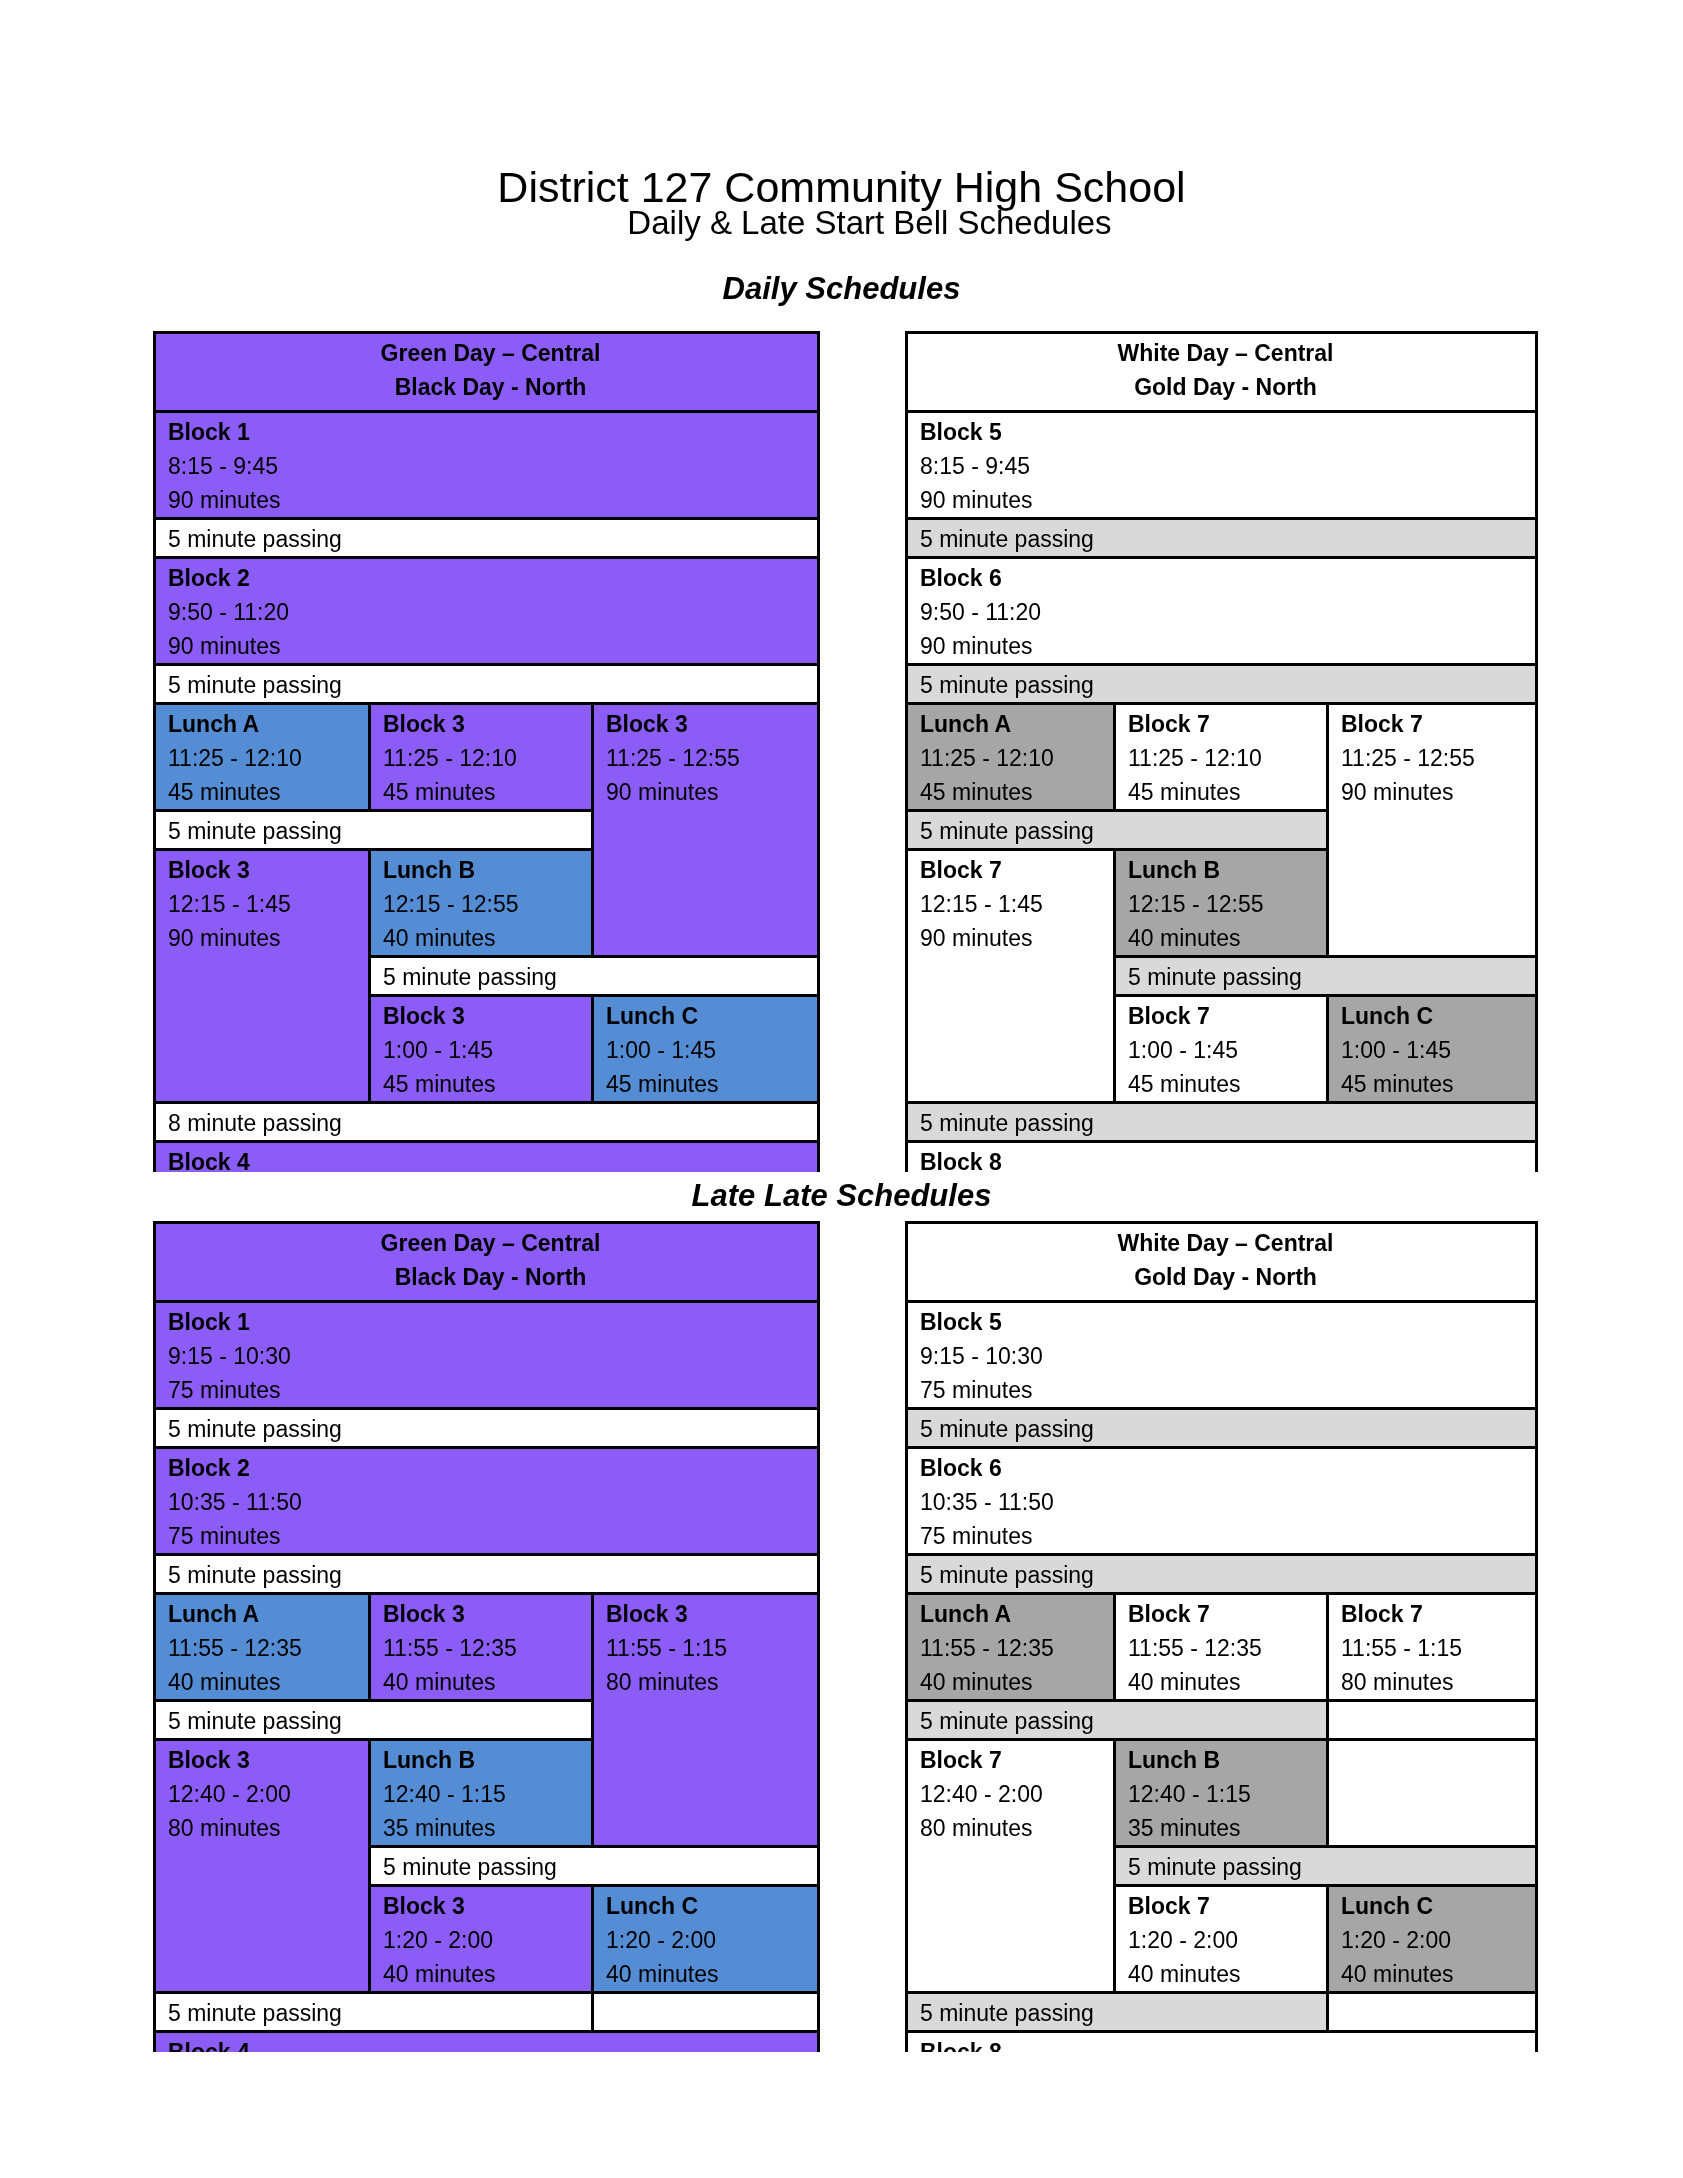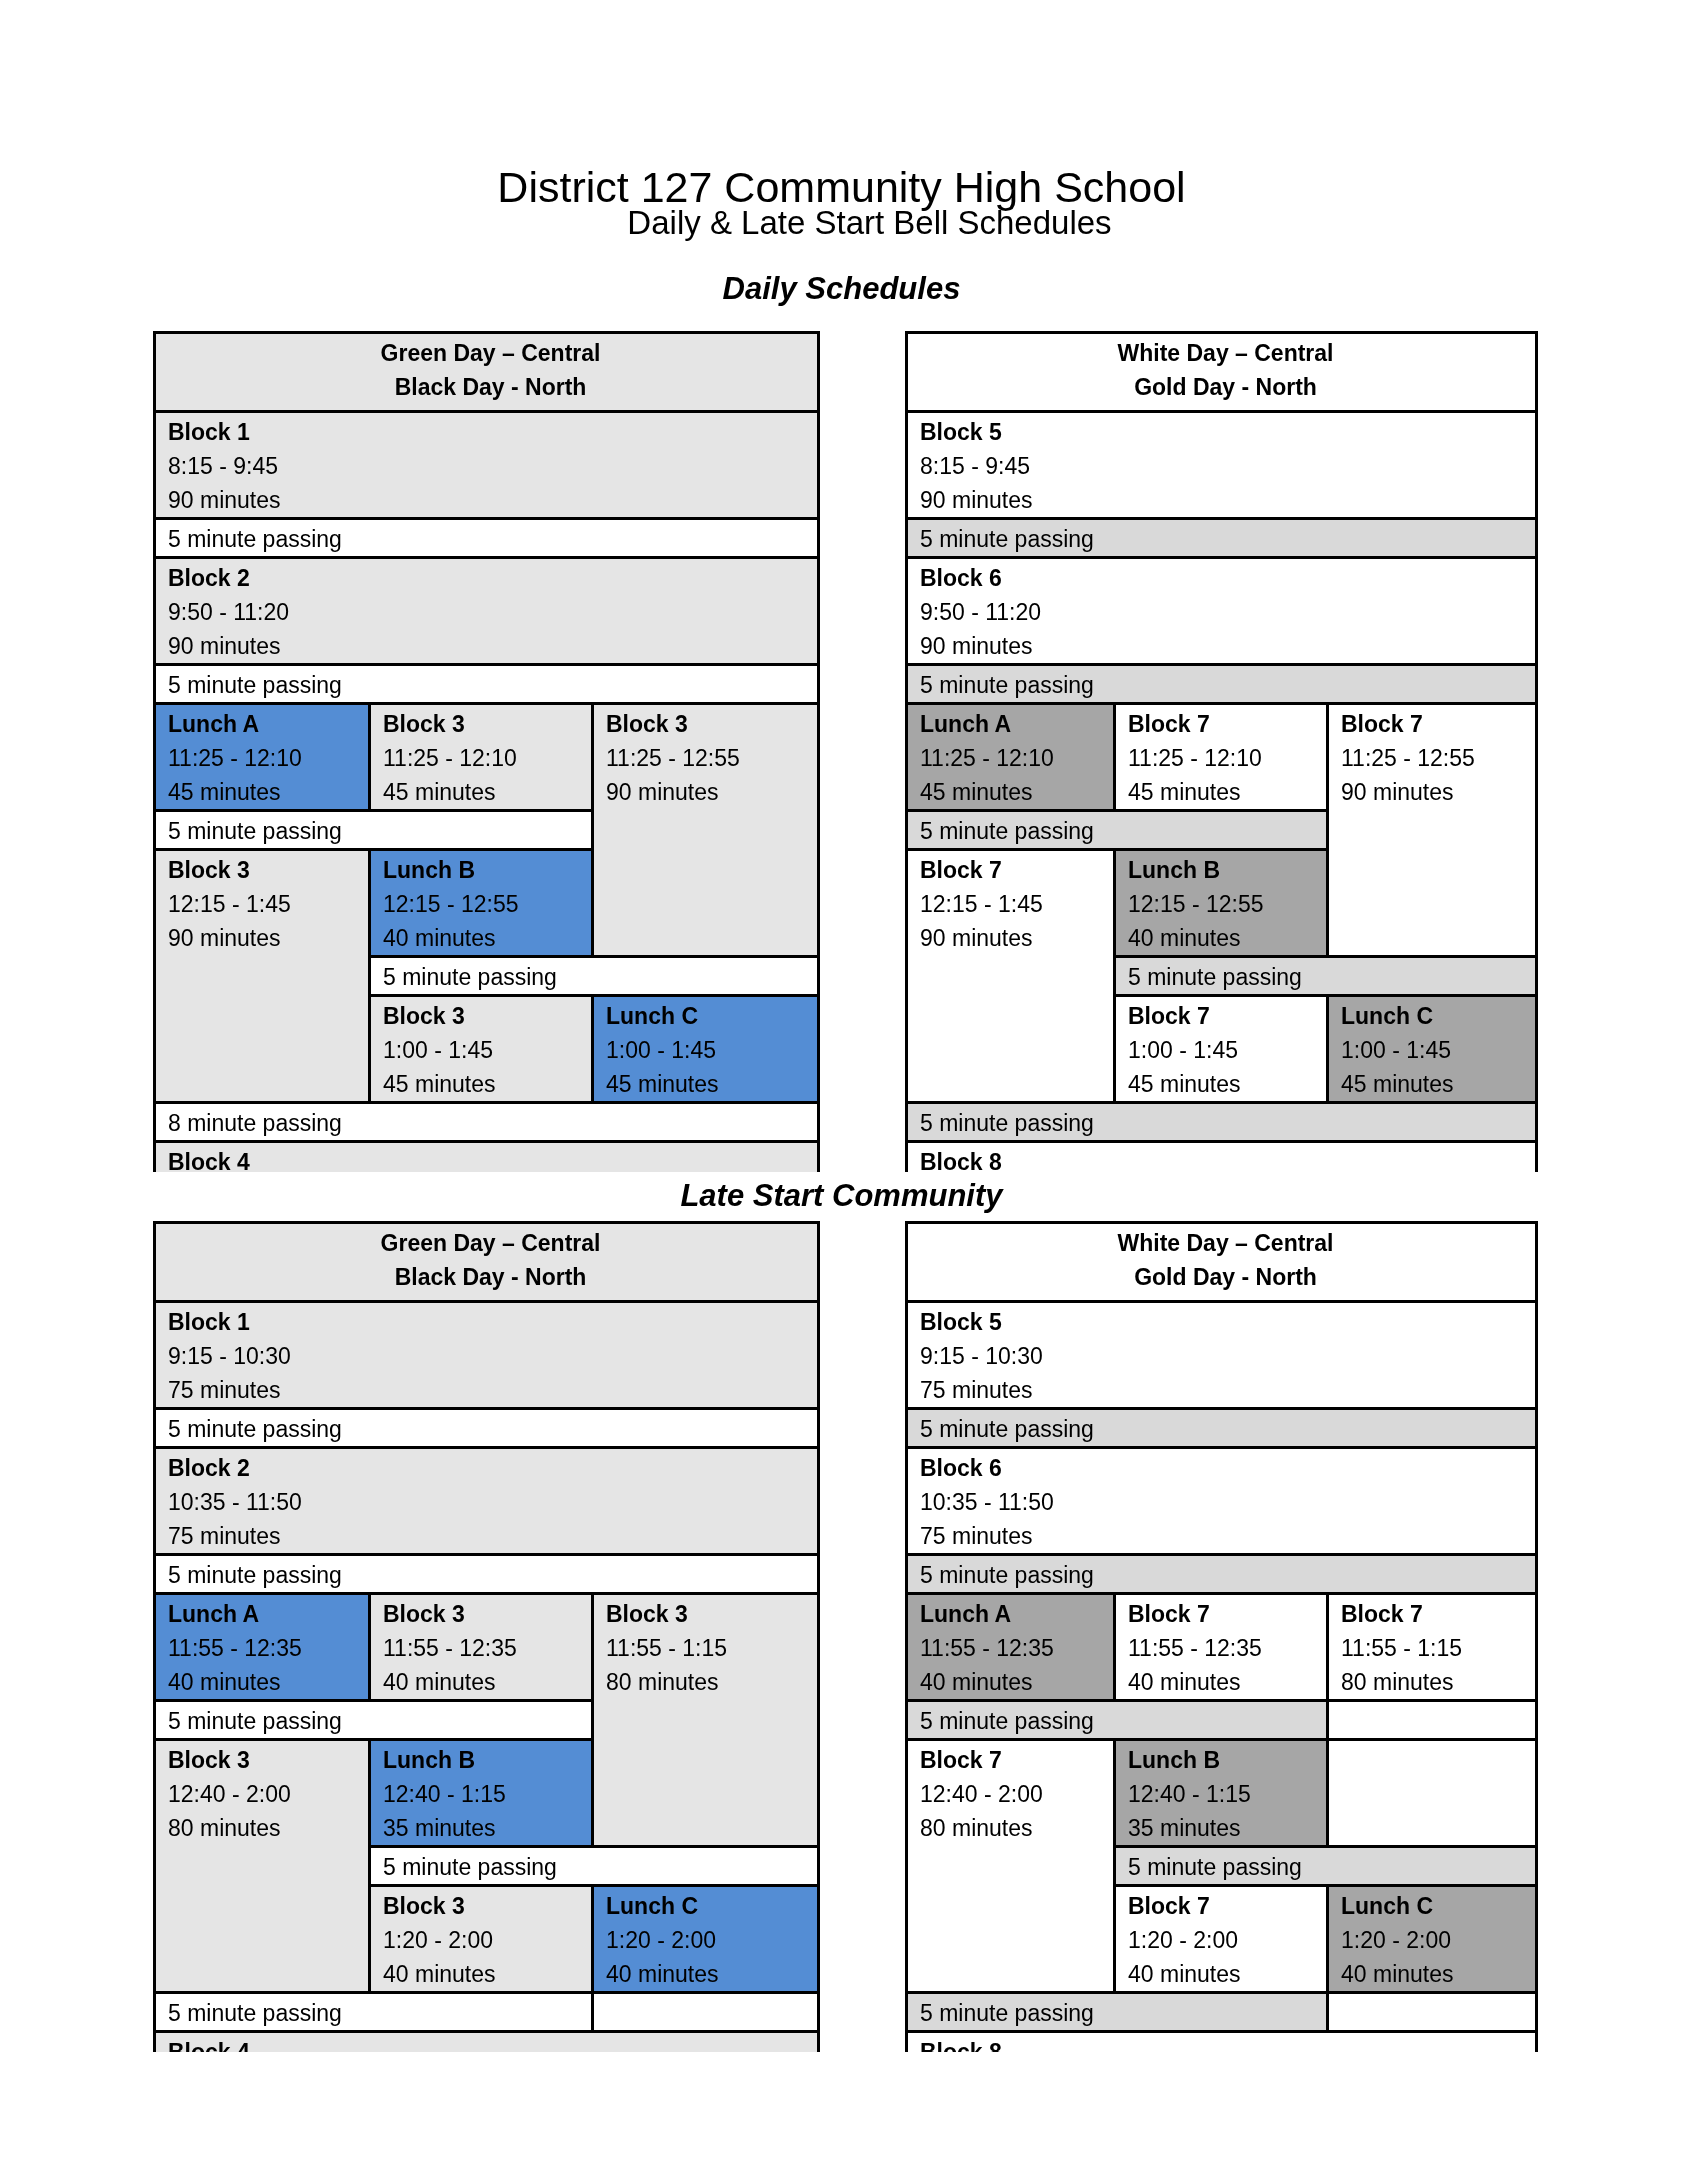--- a/index.html
+++ b/index.html
@@ -29,33 +29,33 @@
     overflow:hidden;white-space:nowrap;
   }
   td.hdr{
     text-align:center;font-weight:bold;font-size:27px;line-height:38px;
     padding:2px 0 0 0;
   }
   .cell-title{font-weight:bold;}
   td.pass{font-size:22px;line-height:29px;padding-top:1px;}
 
   
-  .lb{background:#e5e5e5;}   
+  .lb{background:#8b5cf6;}   
   .db{background:#548DD4;}   
   .wh{background:#FFFFFF;}   
   .lg{background:#D9D9D9;}   
   .dg{background:#A6A6A6;}   
 </style>
 </head>
 <body>
 
 <div class="center-text page-title">District 127 Community High School</div>
 <div class="center-text page-subtitle">Daily &amp; Late Start Bell Schedules</div>
 <div class="center-text section-heading daily-heading">Daily Schedules</div>
-<div class="center-text section-heading late-heading">Late Start Community</div>
+<div class="center-text section-heading late-heading">Late Late Schedules</div>
 
 <div class="table-clip clip-daily-left">
 <table class="sched" style="width:663px;">
 <colgroup>
         <col style="width:215px">
         <col style="width:223px">
         <col style="width:226px">
       </colgroup>
 <tbody>
         <tr style="height:79px">

